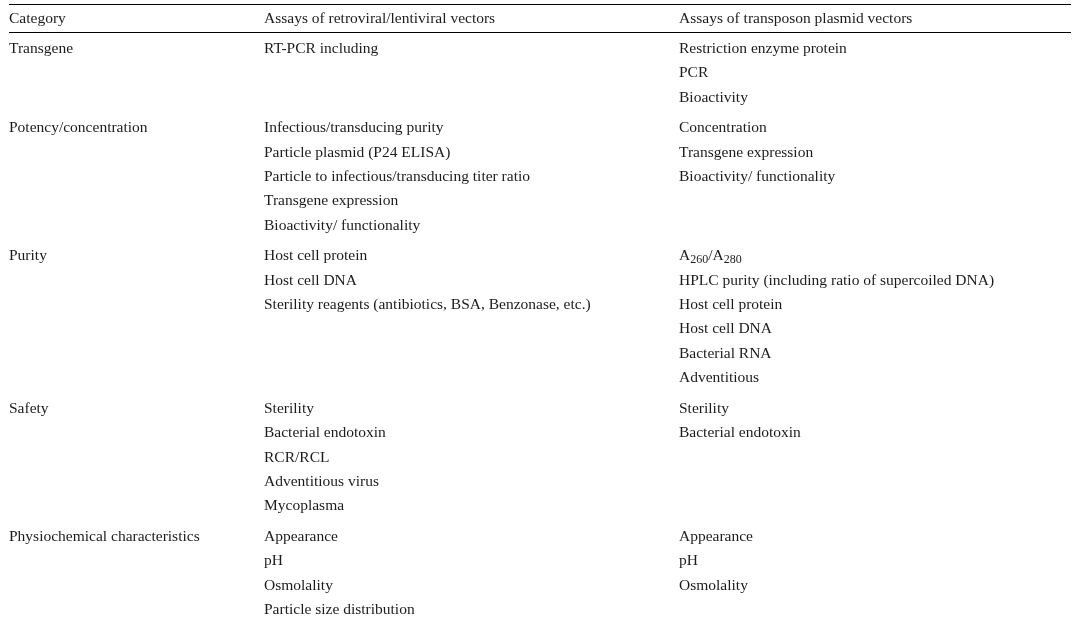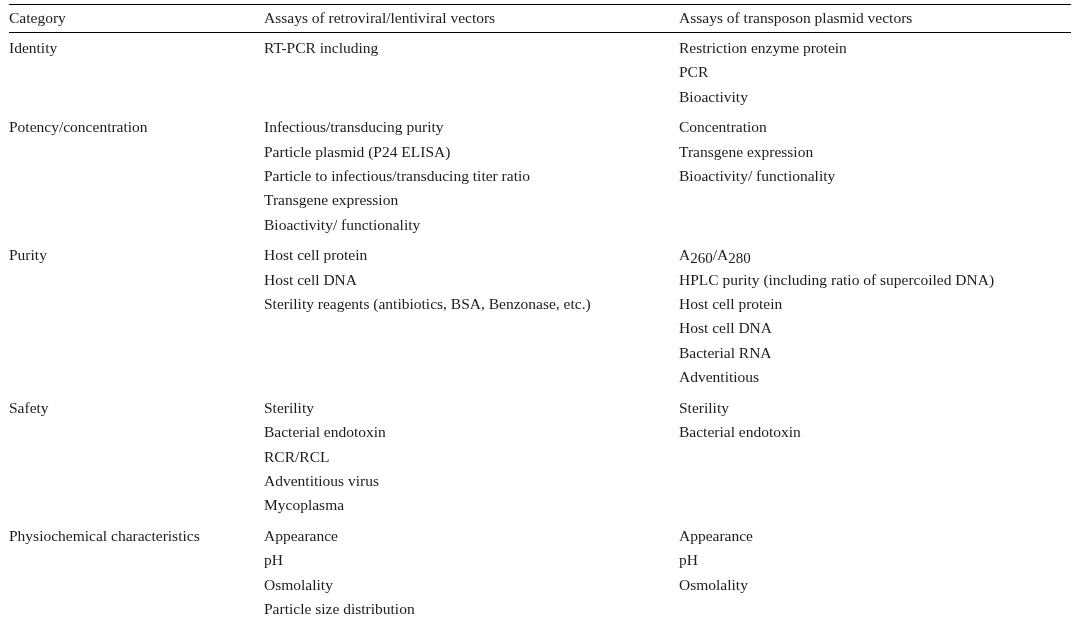--- a/index.html
+++ b/index.html
@@ -45,21 +45,21 @@
     vertical-align: top;
     padding: 3px 6px 3px 0;
   }
 
   .cell-line {
     line-height: 24.4px;
     white-space: nowrap;
   }
 
   sub {
-    font-size: 15px;
+    font-size: 12px;
     line-height: 0;
     vertical-align: -3px;
   }
 </style>
 </head>
 <body>
 
 <div class="page">
   <table class="qc-table">
     <colgroup>
@@ -70,21 +70,21 @@
     <thead>
       <tr>
         <th>Category</th>
         <th>Assays of retroviral/lentiviral vectors</th>
         <th>Assays of transposon plasmid vectors</th>
       </tr>
     </thead>
     <tbody>
         <tr>
           <td>
-            <div class="cell-line"><span>Identity</span></div>
+            <div class="cell-line"><span>Transgene</span></div>
           </td>
           <td>
             <div class="cell-line"><span>RT-PCR including</span></div>
           </td>
           <td>
             <div class="cell-line"><span>Restriction enzyme protein</span></div>
             <div class="cell-line"><span>PCR</span></div>
             <div class="cell-line"><span>Bioactivity</span></div>
           </td>
         </tr>

